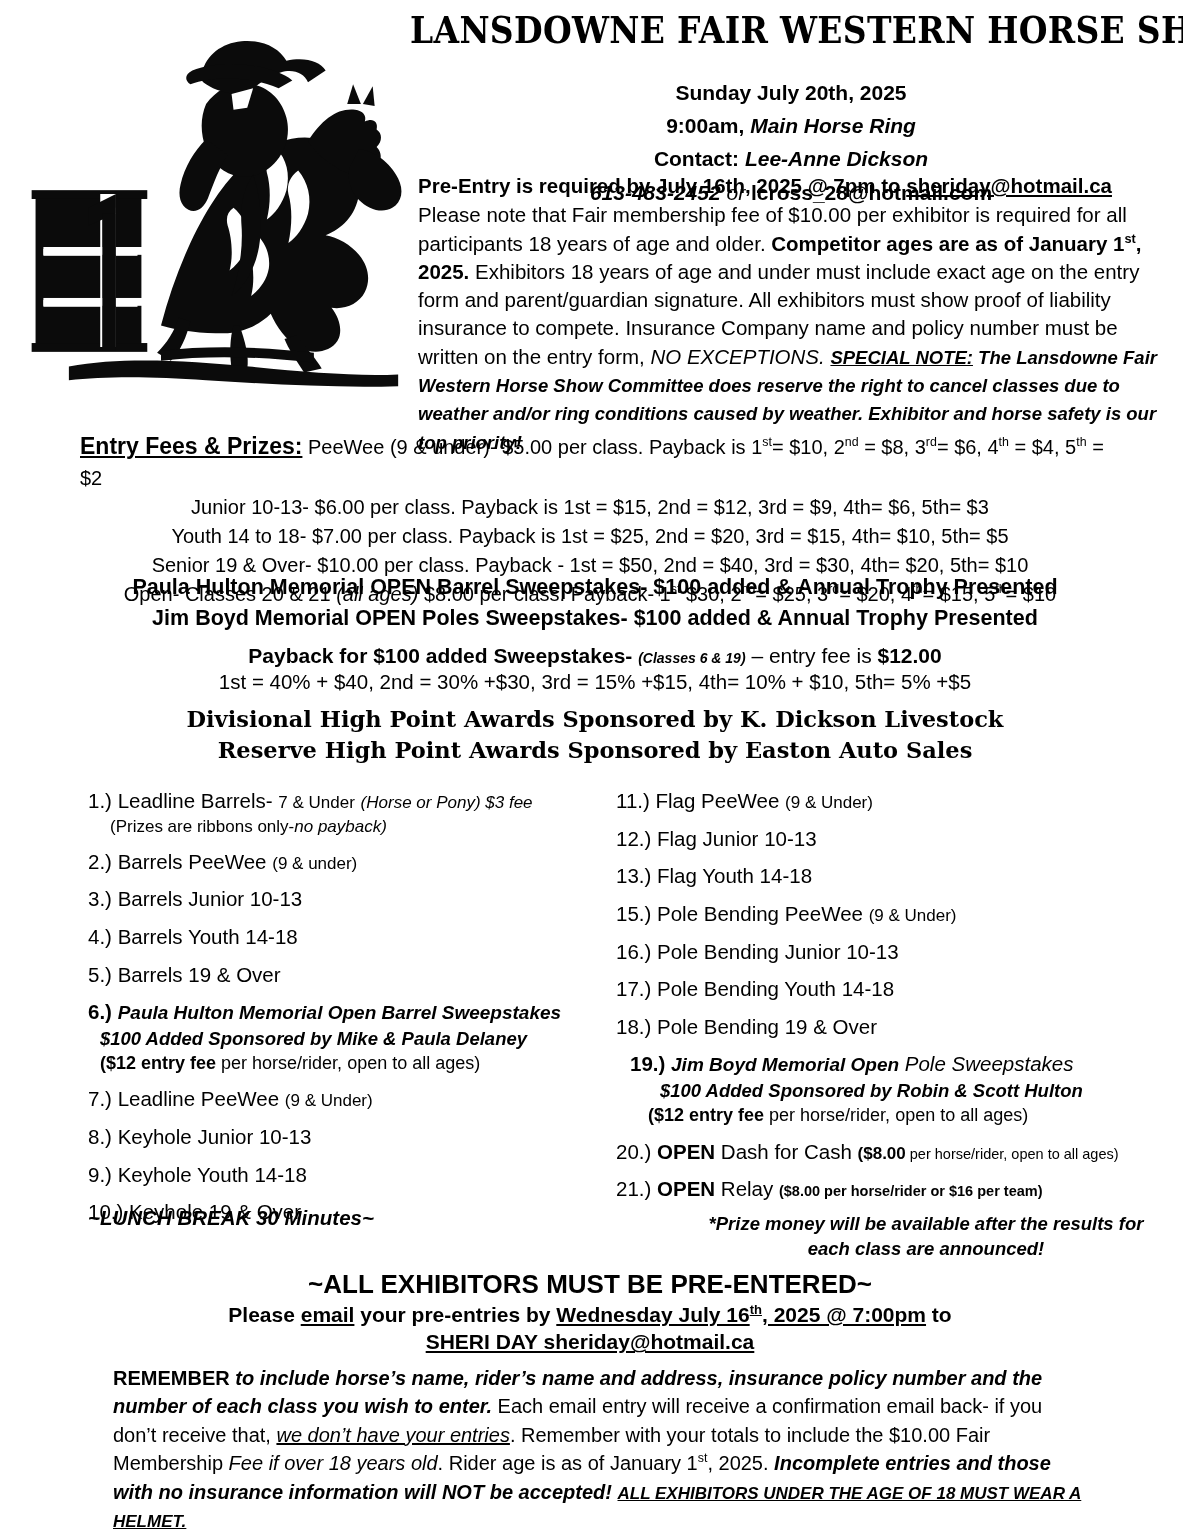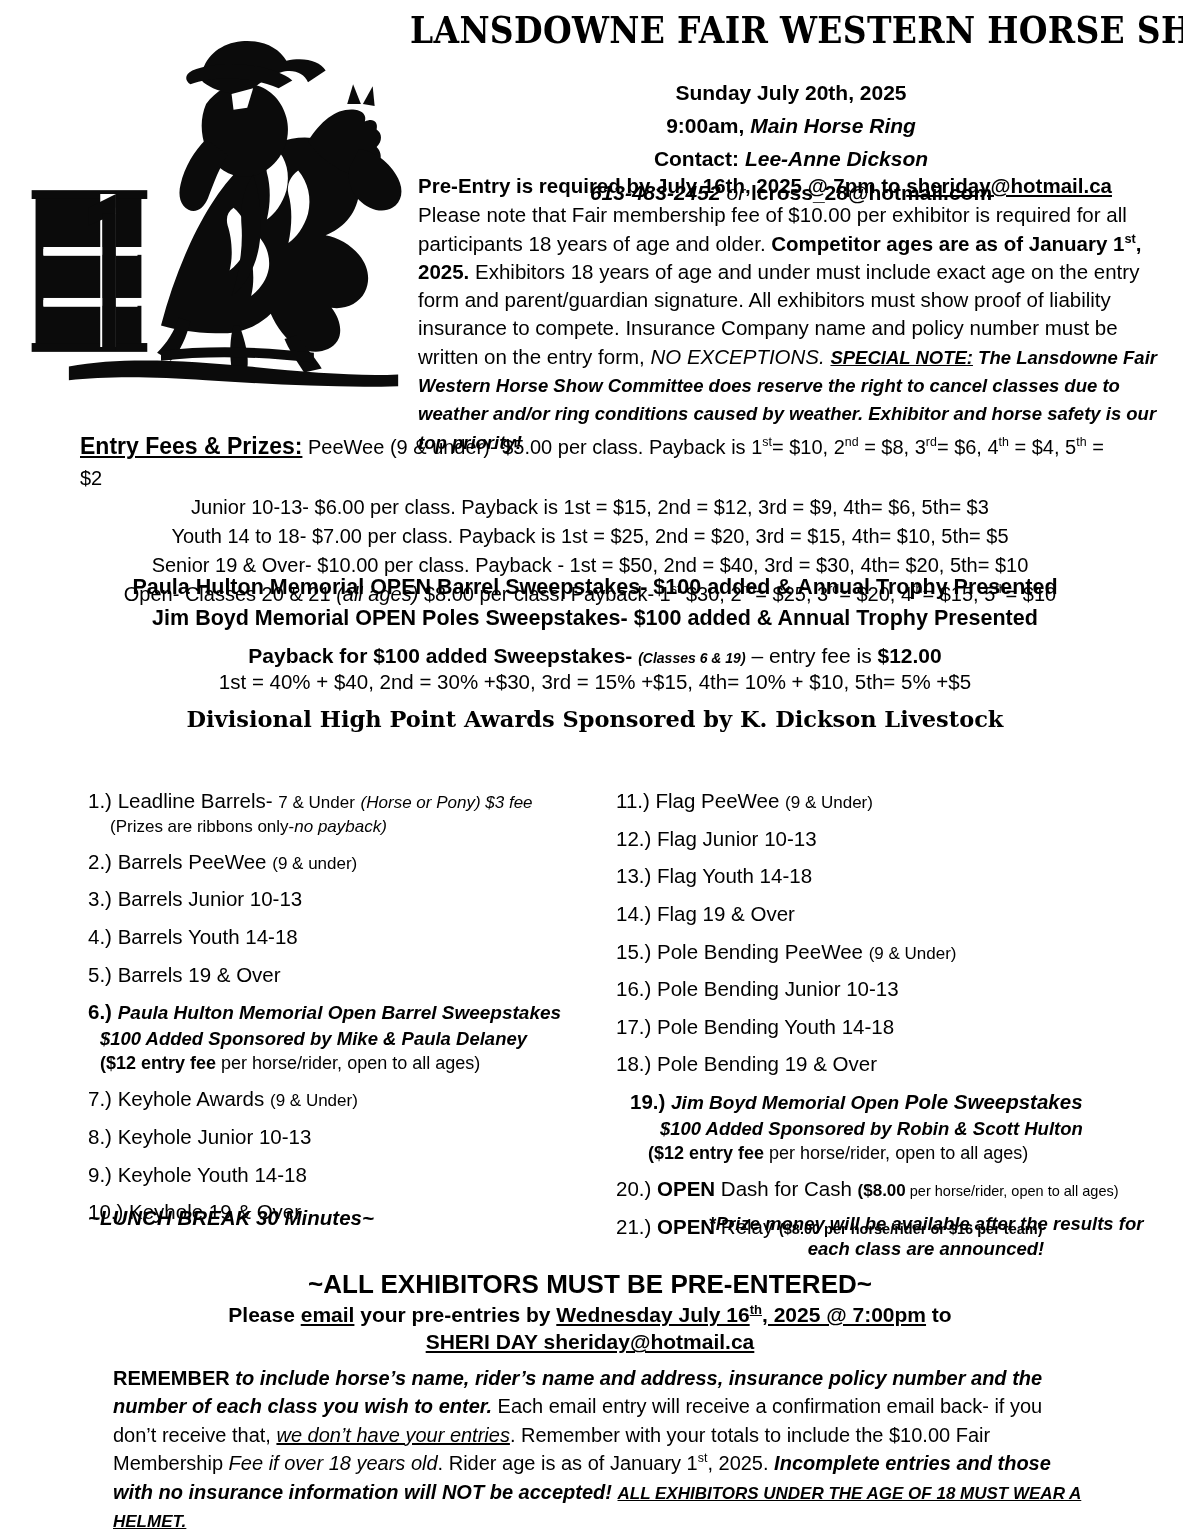--- a/index.html
+++ b/index.html
@@ -64,21 +64,21 @@
   .cls-item .xs{font-size:14.5px;}
   .cls-item .b{font-weight:bold;}
   .cls-item .i{font-style:italic;}
   .cls-sub{display:block;font-size:17px;line-height:1.30;margin-top:1px;}
   .cls-sub.ind1{padding-left:22px;}
   .cls-sub.ind2{padding-left:12px;}
   .cls-sub.ind3{padding-left:30px;}
   .cls-sub.ind4{padding-left:18px;}
   .big-sweep{font-size:20.5px;}
   .big-sweep .hdln{font-weight:bold;font-style:italic;font-size:19px;}
-  .big-sweep .hdln-lite{font-weight:bold;font-style:italic;font-size:20.5px;}
+  .big-sweep .hdln-lite{font-weight:normal;font-style:italic;font-size:20.5px;}
   .sub-bi{font-weight:bold;font-style:italic;font-size:18.5px;}
   .sub-b{font-weight:bold;font-size:18px;}
   .sub-n{font-weight:normal;font-size:18px;}
 
   #lunch{position:absolute;left:88px;top:1206px;font-size:20.5px;font-weight:bold;font-style:italic;}
   #prizenote{position:absolute;left:700px;top:1212px;width:452px;text-align:center;
              font-size:18.5px;font-weight:bold;font-style:italic;line-height:1.34;}
 
   
   #preentered{position:absolute;left:180px;top:1268px;width:820px;text-align:center;}
@@ -224,20 +224,21 @@
       <span>Payback for $100 added Sweepstakes-</span>
       <span class="cls">(Classes 6 &amp; 19)</span>
       <span class="reg">– entry fee is</span>
       <span>$12.00</span>
     </div>
     <div class="pb-detail">1st = 40% + $40, 2nd = 30% +$30, 3rd = 15% +$15, 4th= 10% + $10, 5th= 5% +$5</div>
   </div>
 
   <div id="awards">
     <div class="aw-line">Divisional High Point Awards Sponsored by K. Dickson Livestock</div>
+    <div class="aw-line">Reserve High Point Awards Sponsored by Easton Auto Sales</div>
   </div>
 
   <div id="classes">
 
     <div class="col col-left">
 
       <div class="cls-item">
         <span class="n">1.)</span>
         <span class="n">Leadline Barrels-</span>
         <span class="sm">7 &amp; Under</span>
@@ -268,21 +269,21 @@
 
       <div class="cls-item big-sweep">
         <span class="b">6.)</span>
         <span class="hdln">Paula Hulton Memorial Open Barrel Sweepstakes</span>
         <span class="cls-sub ind2 sub-bi">$100 Added Sponsored by Mike &amp; Paula Delaney</span>
         <span class="cls-sub ind2"><span class="sub-b">($12 entry fee</span><span class="sub-n"> per horse/rider, open to all ages)</span></span>
       </div>
 
       <div class="cls-item">
         <span class="n">7.)</span>
-        <span class="n">Keyhole Awards</span>
+        <span class="n">Leadline PeeWee</span>
         <span class="sm">(9 &amp; Under)</span>
       </div>
 
       <div class="cls-item">
         <span class="n">8.)</span>
         <span class="n">Keyhole Junior 10-13</span>
       </div>
 
       <div class="cls-item">
         <span class="n">9.)</span>
@@ -307,24 +308,20 @@
       <div class="cls-item">
         <span class="n">12.)</span>
         <span class="n">Flag Junior 10-13</span>
       </div>
 
       <div class="cls-item">
         <span class="n">13.)</span>
         <span class="n">Flag Youth 14-18</span>
       </div>
 
-      <div class="cls-item">
-        <span class="n">14.)</span>
-        <span class="n">Flag 19 &amp; Over</span>
-      </div>
 
       <div class="cls-item">
         <span class="n">15.)</span>
         <span class="n">Pole Bending PeeWee</span>
         <span class="sm">(9 &amp; Under)</span>
       </div>
 
       <div class="cls-item">
         <span class="n">16.)</span>
         <span class="n">Pole Bending Junior 10-13</span>

